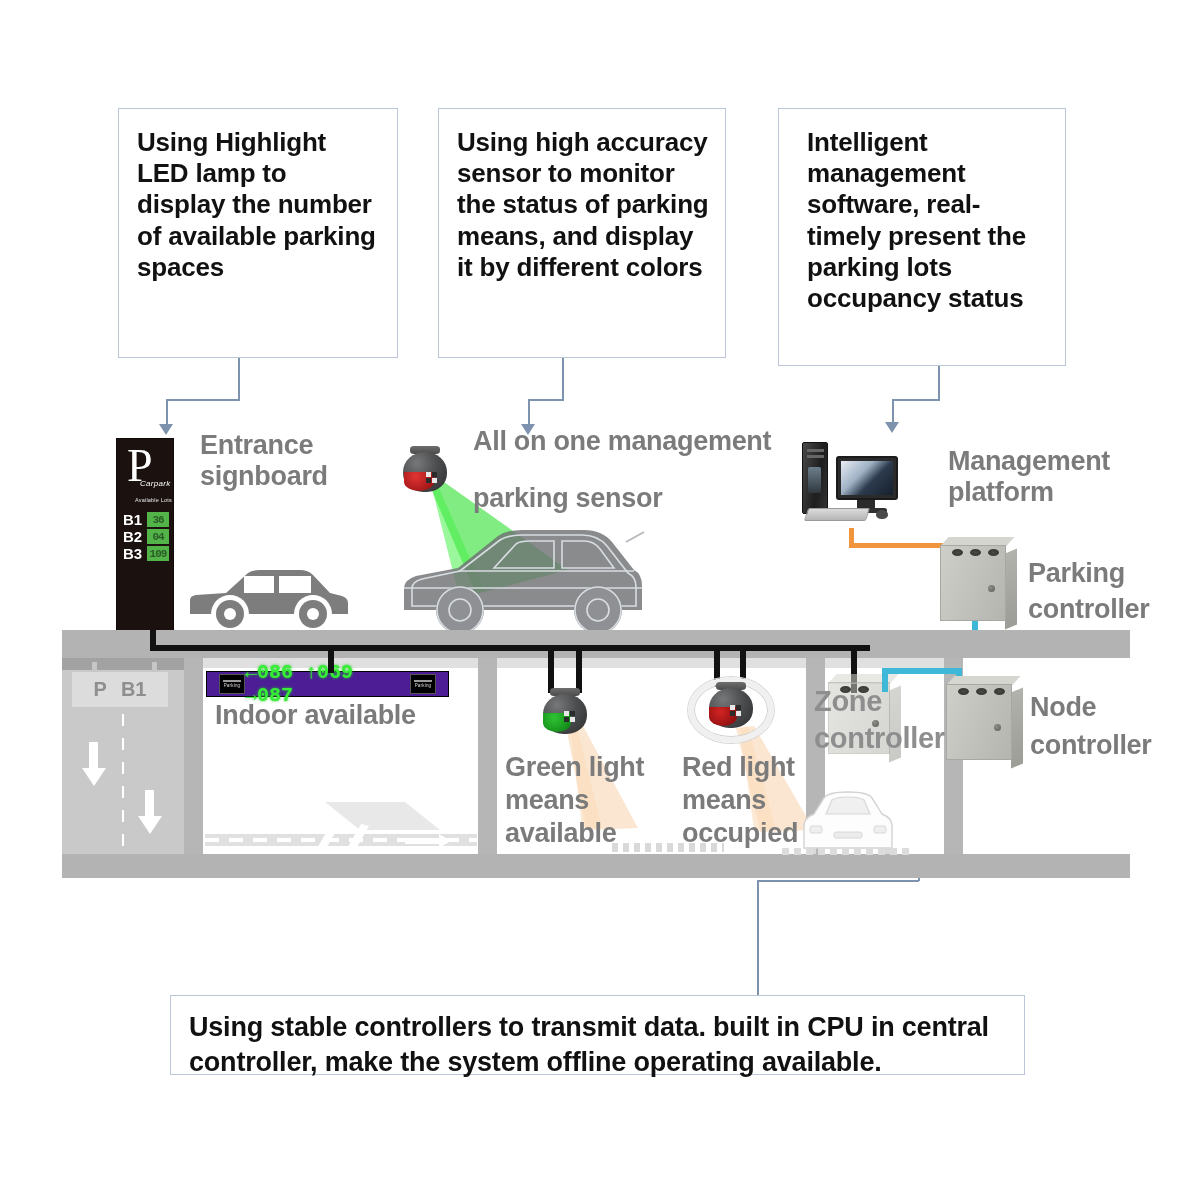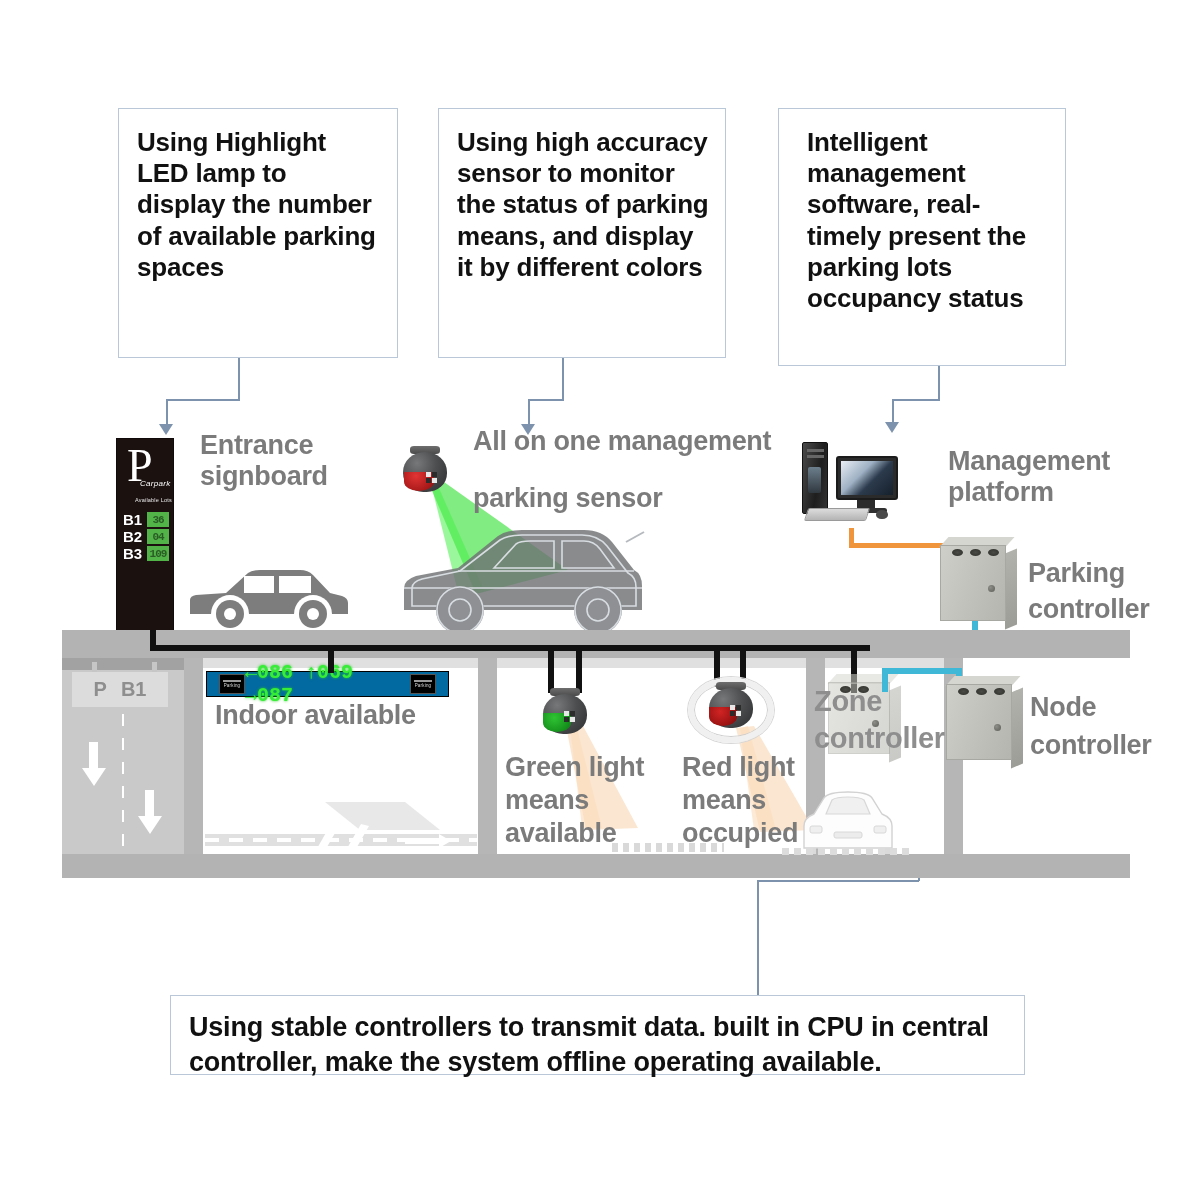--- a/index.html
+++ b/index.html
@@ -82,21 +82,21 @@
   .sb-num {
     width:22px; height:15px; background:#52b349;
     color:#2a5c25; font-size:11px; font-weight:bold;
     display:flex; align-items:center; justify-content:center;
     font-family:"Liberation Mono", monospace; letter-spacing:-1px;
   }
 
   
   .indoor-sign {
     position:absolute; left:206px; top:671px; width:243px; height:26px;
-    background:#0369a1; border:1px solid #000;
+    background:#4c1d95; border:1px solid #000;
     display:flex; align-items:center; padding:0 12px;
   }
   .ind-end {
     width:26px; height:20px; background:#000;
     border:1px solid #555; display:flex; flex-direction:column;
     justify-content:center; align-items:center;
   }
   .ind-end .bar { width:18px; height:2px; background:#9a9a9a; margin-bottom:1px;}
   .ind-end .pk  { color:#d8d8d8; font-size:4.5px; letter-spacing:0.2px; }
   .ind-digits {

